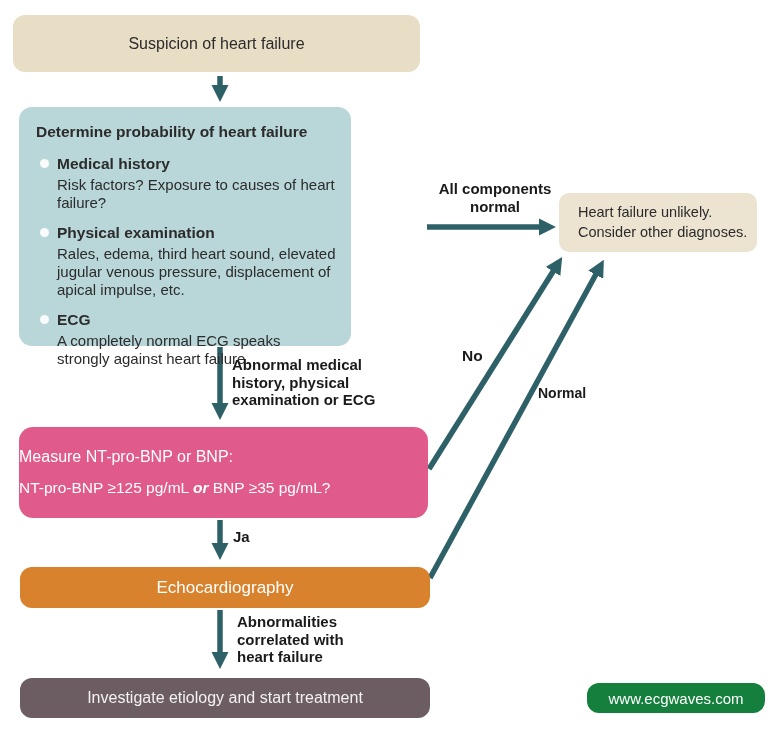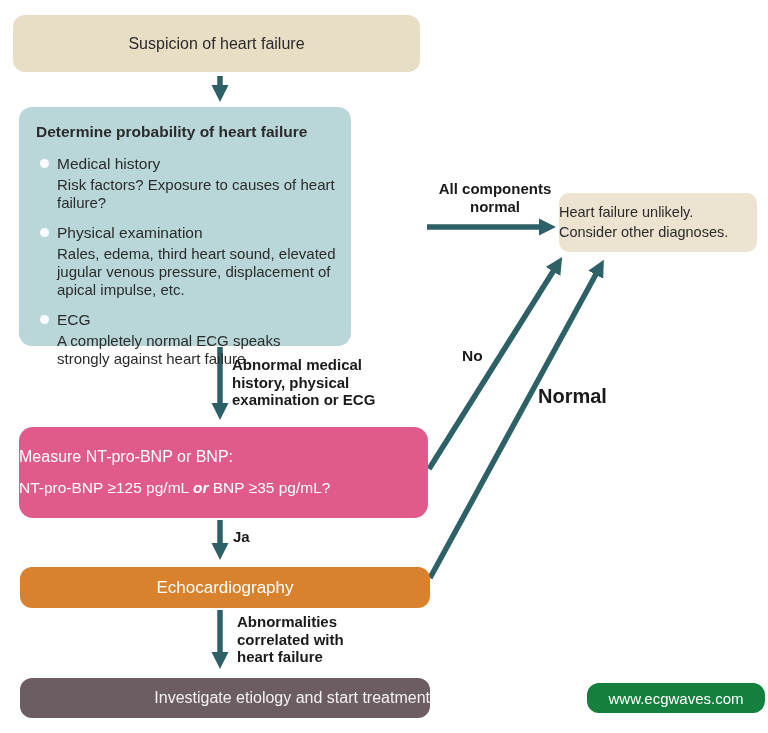--- a/index.html
+++ b/index.html
@@ -18,59 +18,59 @@
   .teal-box {
     left:19px; top:107px; width:332px; height:239px; background:#b9d7d9;
     border-radius:13px; color:#2b2b2b; padding:16px 14px 0 17px;
   }
   .teal-heading { font-weight:bold; font-size:15.5px; margin-bottom:14px; }
   .bullet-item { display:flex; margin-bottom:12px; }
   .dot {
     width:9px; height:9px; background:#ffffff; border-radius:50%;
     margin:4px 8px 0 4px; flex:none; opacity:.92;
   }
-  .bullet-title { font-weight:normal; font-size:15.5px; margin-bottom:3px; }
+  .bullet-title { font-weight:bold; font-size:15.5px; margin-bottom:3px; }
   .bullet-detail { font-size:15px; line-height:1.2; }
 
   .right-box {
     left:559px; top:193px; width:198px; height:59px; background:#ece3d0;
     border-radius:10px; display:flex; flex-direction:column; justify-content:center;
-    font-size:14.5px; color:#2b2b2b; line-height:1.33;
+    padding-left:19px; font-size:14.5px; color:#2b2b2b; line-height:1.33;
   }
 
   .pink-box {
     left:19px; top:427px; width:409px; height:91px; background:#e05a8b;
     border-radius:14px; color:#ffffff; display:flex; flex-direction:column;
     justify-content:center; align-items:flex-start; gap:13px; text-align:center;
   }
   .pink-line1 { font-size:16px; }
   .pink-line2 { font-size:15.5px; }
   .it { font-style:italic;font-weight:bold; }
 
   .orange-box {
     left:20px; top:567px; width:410px; height:41px; background:#d9822d;
     border-radius:12px; color:#ffffff; display:flex; align-items:center;
     justify-content:center; font-size:17px;
   }
   .dark-box {
     left:20px; top:678px; width:410px; height:40px; background:#6c5d63;
     border-radius:12px; color:#f3f1f1; display:flex; align-items:center;
-    justify-content:flex-end; font-size:16px;
+    justify-content:center; font-size:16px;
   }
   .badge {
     left:587px; top:683px; width:178px; height:30px; background:#15803d;
     border-radius:12px; color:#ffffff; display:flex; align-items:center;
     justify-content:center; font-size:15px;
   }
 
   .lbl { position:absolute; font-weight:bold; color:#1a1a1a; font-size:15px; line-height:1.18; }
   .lbl-all { left:431px; top:180px; width:128px; text-align:center; }
   .lbl-abnormal { left:232px; top:356px; width:162px; }
   .lbl-no { left:462px; top:347px; font-size:15.5px; }
-  .lbl-normal { left:538px; top:385px; font-size:20px; }
+  .lbl-normal { left:538px; top:385px; font-size:14px; }
   .lbl-ja { left:233px; top:528px; }
   .lbl-abnormalities { left:237px; top:613px; width:126px; }
 </style>
 </head>
 <body>
 
 <div class="canvas">
 
   <svg class="arrows" width="768" height="733" viewBox="0 0 768 733">
     <defs>

